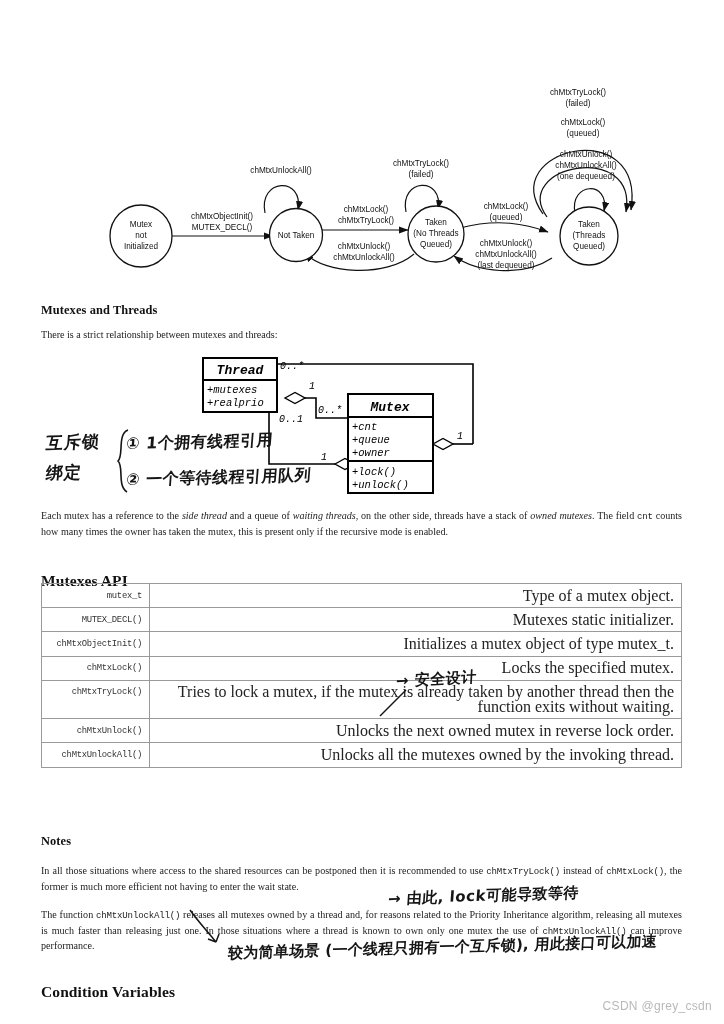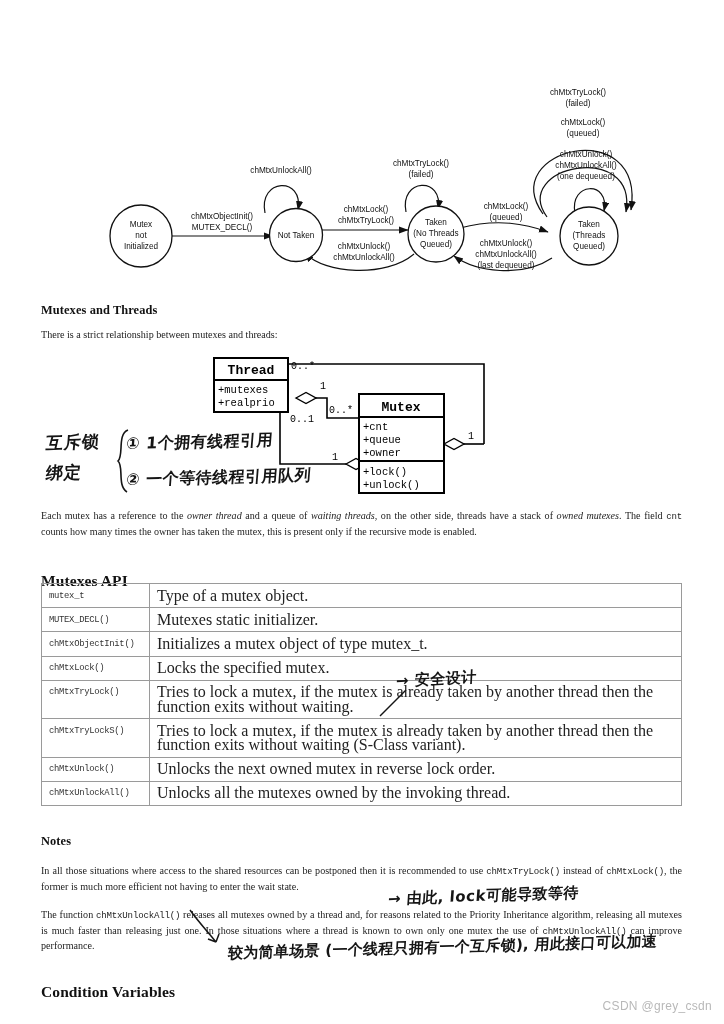--- a/index.html
+++ b/index.html
@@ -22,29 +22,30 @@
   }
   .h2.big{font-size:15.5px;margin-top:20px;}
   .para{
     position:absolute;font-family:"Liberation Serif", serif;
     font-size:10.1px;line-height:14.5px;color:#222;text-align:justify;
   }
   .mono{font-family:"Liberation Mono", monospace;font-size:9.1px;letter-spacing:-.2px;}
   em{font-style:italic;}
 
   
-  .uml{position:absolute;left:196px;top:356px;width:310px;height:148px;}
+  .uml{position:absolute;left:185px;top:356px;width:310px;height:148px;font-style:italic;}
   .uml svg{display:block;}
   .uml text{font-family:"Liberation Mono", monospace;fill:#000;}
 
   
   .apitable{
     position:absolute;left:41px;top:583px;width:641px;
     border-collapse:collapse;
     font-family:"Liberation Serif", serif;
+    text-align:right;
   }
   .apitable td{
     border:1px solid #9a9a9a;
     padding:4.5px 7px 4.5px 7px;
     vertical-align:top;
     font-size:16px;
     line-height:14.2px;
     color:#222;
   }
   .apitable td.fn{
@@ -228,21 +229,21 @@
 
   <div class="hw hw-a">互斥锁</div>
   <div class="hw hw-b">绑定</div>
   <div class="hw hw-c">① 1个拥有线程引用</div>
   <div class="hw hw-d">② 一个等待线程引用队列</div>
   <svg class="hwline" style="left:108px;top:428px;" width="30" height="68">
     <path d="M20,2 C9,6 16,28 10,33 C16,38 9,58 19,64" fill="none" stroke="#151515" stroke-width="1.6"></path>
   </svg>
 
   <div class="para" style="left:41px;top:509px;width:641px;">
-    <span>Each mutex has a reference to the </span><em>owner thread</em><span> and a queue of </span><em>waiting threads</em><span>, on the other side, threads have a stack of </span><em>owned mutexes</em><span>. The field </span><span class="mono">cnt</span><span> counts how many times the owner has taken the mutex, this is present only if the recursive mode is enabled.</span>
+    <span>Each mutex has a reference to the </span><em>side thread</em><span> and a queue of </span><em>waiting threads</em><span>, on the other side, threads have a stack of </span><em>owned mutexes</em><span>. The field </span><span class="mono">cnt</span><span> counts how many times the owner has taken the mutex, this is present only if the recursive mode is enabled.</span>
   </div>
 
   <div class="h2 big" style="left:41px;top:552px;">Mutexes API</div>
 
   <table class="apitable">
     <tbody>
       <tr>
         <td class="fn">mutex_t</td>
         <td>Type of a mutex object.</td>
       </tr>
@@ -254,24 +255,20 @@
         <td class="fn">chMtxObjectInit()</td>
         <td>Initializes a mutex object of type mutex_t.</td>
       </tr>
       <tr>
         <td class="fn">chMtxLock()</td>
         <td>Locks the specified mutex.</td>
       </tr>
       <tr>
         <td class="fn">chMtxTryLock()</td>
         <td>Tries to lock a mutex, if the mutex is already taken by another thread then the function exits without waiting.</td>
-      </tr>
-      <tr>
-        <td class="fn">chMtxTryLockS()</td>
-        <td>Tries to lock a mutex, if the mutex is already taken by another thread then the function exits without waiting (S-Class variant).</td>
       </tr>
       <tr>
         <td class="fn">chMtxUnlock()</td>
         <td>Unlocks the next owned mutex in reverse lock order.</td>
       </tr>
       <tr>
         <td class="fn">chMtxUnlockAll()</td>
         <td>Unlocks all the mutexes owned by the invoking thread.</td>
       </tr>
     </tbody>

